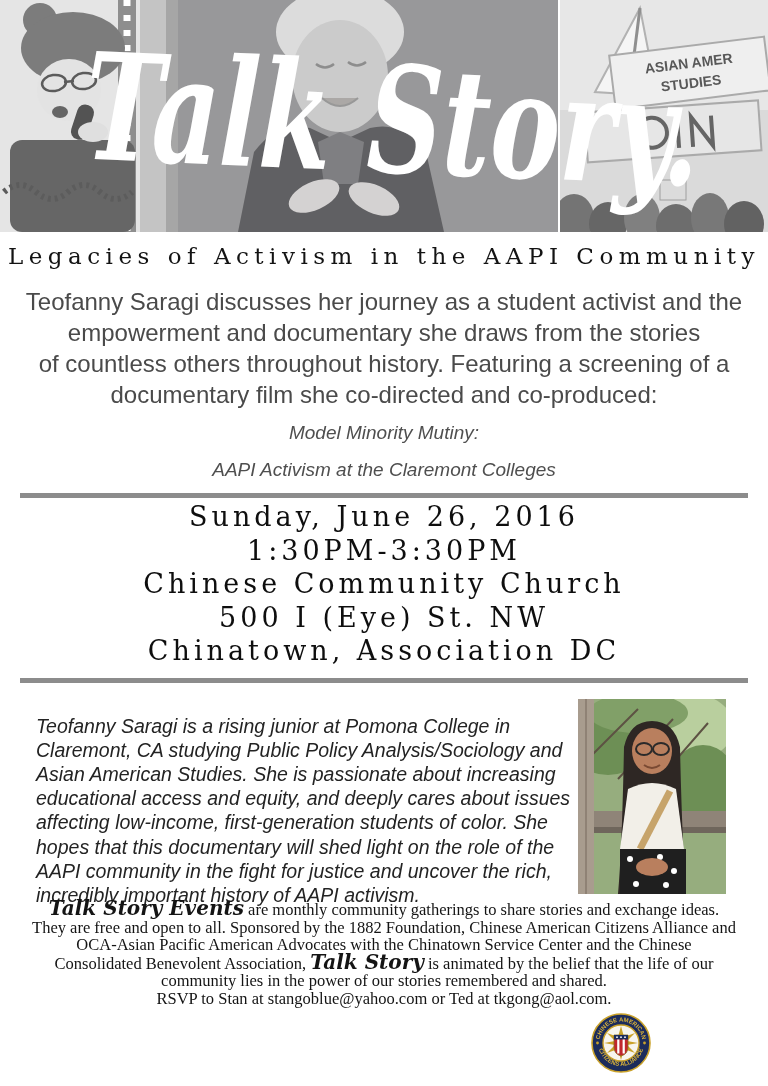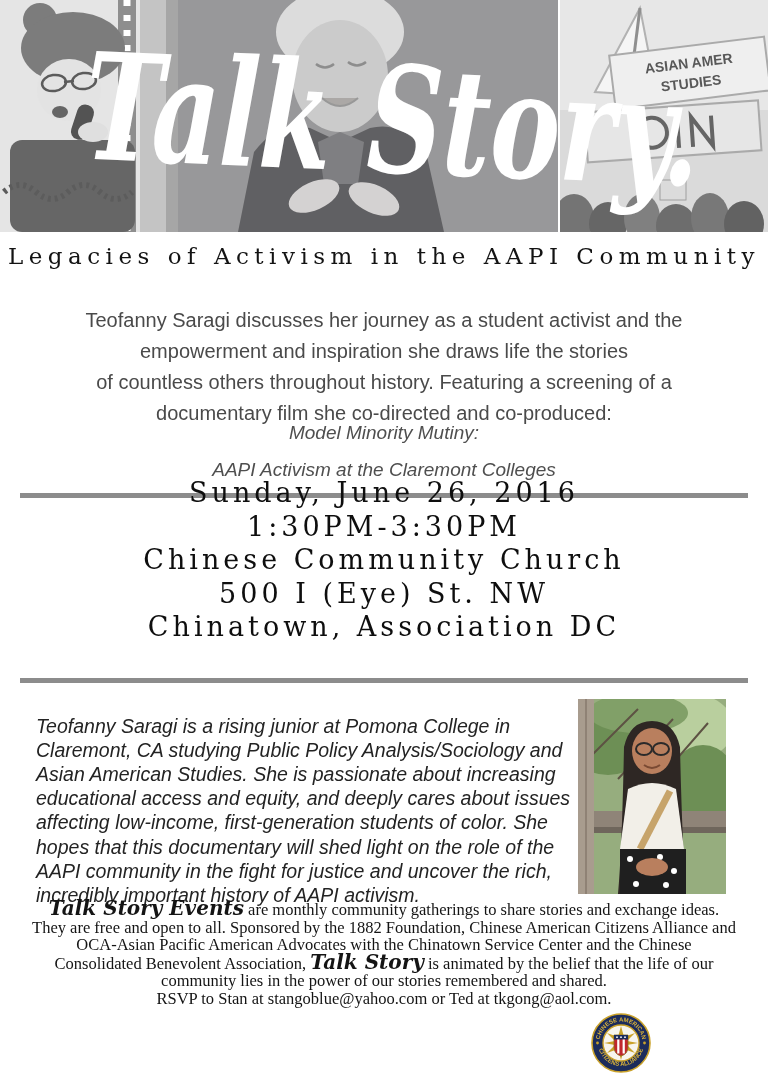--- a/index.html
+++ b/index.html
@@ -13,32 +13,32 @@
   .panel-left{left:0;width:178px;}
   .panel-center{left:178px;width:380px;background:#8a8a8c;}
   .panel-right{left:560px;width:208px;}
   .script-overlay{position:absolute;top:0;left:0;width:768px;height:232px;overflow:visible;pointer-events:none;}
   .script-text{font-family:"DejaVu Serif", serif;font-style:italic;font-weight:700;
                font-size:148px;fill:#ffffff;}
 
   
   .title{position:absolute;top:243px;left:0;width:768px;text-align:center;white-space:nowrap;
          font-family:"DejaVu Serif", serif;font-weight:400;font-size:23px;letter-spacing:5.5px;color:#131313;}
-  .intro{position:absolute;top:305px;left:0;width:768px;text-align:center;
-         font-size:20px;line-height:31px;color:#4a4a4a;font-weight:400;}
+  .intro{position:absolute;top:286px;left:0;width:768px;text-align:center;
+         font-size:24px;line-height:31px;color:#4a4a4a;font-weight:400;}
   .film{position:absolute;top:414px;left:0;width:768px;text-align:center;font-style:italic;
         font-size:19px;line-height:37px;color:#4f4f4f;}
 
   
   .rule{position:absolute;left:20px;width:728px;height:5px;background:#8c8c8c;border:0;margin:0;}
   .rule-1{top:493px;}
   .rule-2{top:678px;}
 
   
-  .event{position:absolute;top:476px;left:0;width:768px;text-align:center;
+  .event{position:absolute;top:500px;left:0;width:768px;text-align:center;
          font-family:"DejaVu Serif", serif;font-weight:400;font-size:27px;line-height:33.5px;
          letter-spacing:4px;color:#0e0e0e;}
 
   
   .bio-text{position:absolute;left:36px;top:694px;width:540px;font-style:italic;
             font-size:19.5px;line-height:24.2px;color:#232323;}
   .speaker-photo{position:absolute;left:578px;top:699px;width:148px;height:195px;overflow:hidden;}
 
   
   .footer{position:absolute;left:31px;top:900px;width:706px;text-align:center;
@@ -130,21 +130,21 @@
 
     <svg class="script-overlay" viewBox="0 0 768 232">
       <text class="script-text" x="392" y="172" text-anchor="middle" textLength="615" lengthAdjust="spacingAndGlyphs" transform="rotate(2.5 392 135)">Talk Story.</text>
     </svg>
   </div>
 
   <div class="title">Legacies of Activism in the AAPI Community</div>
 
   <div class="intro">
     <div>Teofanny Saragi discusses her journey as a student activist and the</div>
-    <div>empowerment and inspiration she draws life the stories</div>
+    <div>empowerment and documentary she draws from the stories</div>
     <div>of countless others throughout history. Featuring a screening of a</div>
     <div>documentary film she co-directed and co-produced:</div>
   </div>
 
   <div class="film">
     <div>Model Minority Mutiny:</div>
     <div>AAPI Activism at the Claremont Colleges</div>
   </div>
 
   <div class="rule rule-1"></div>

